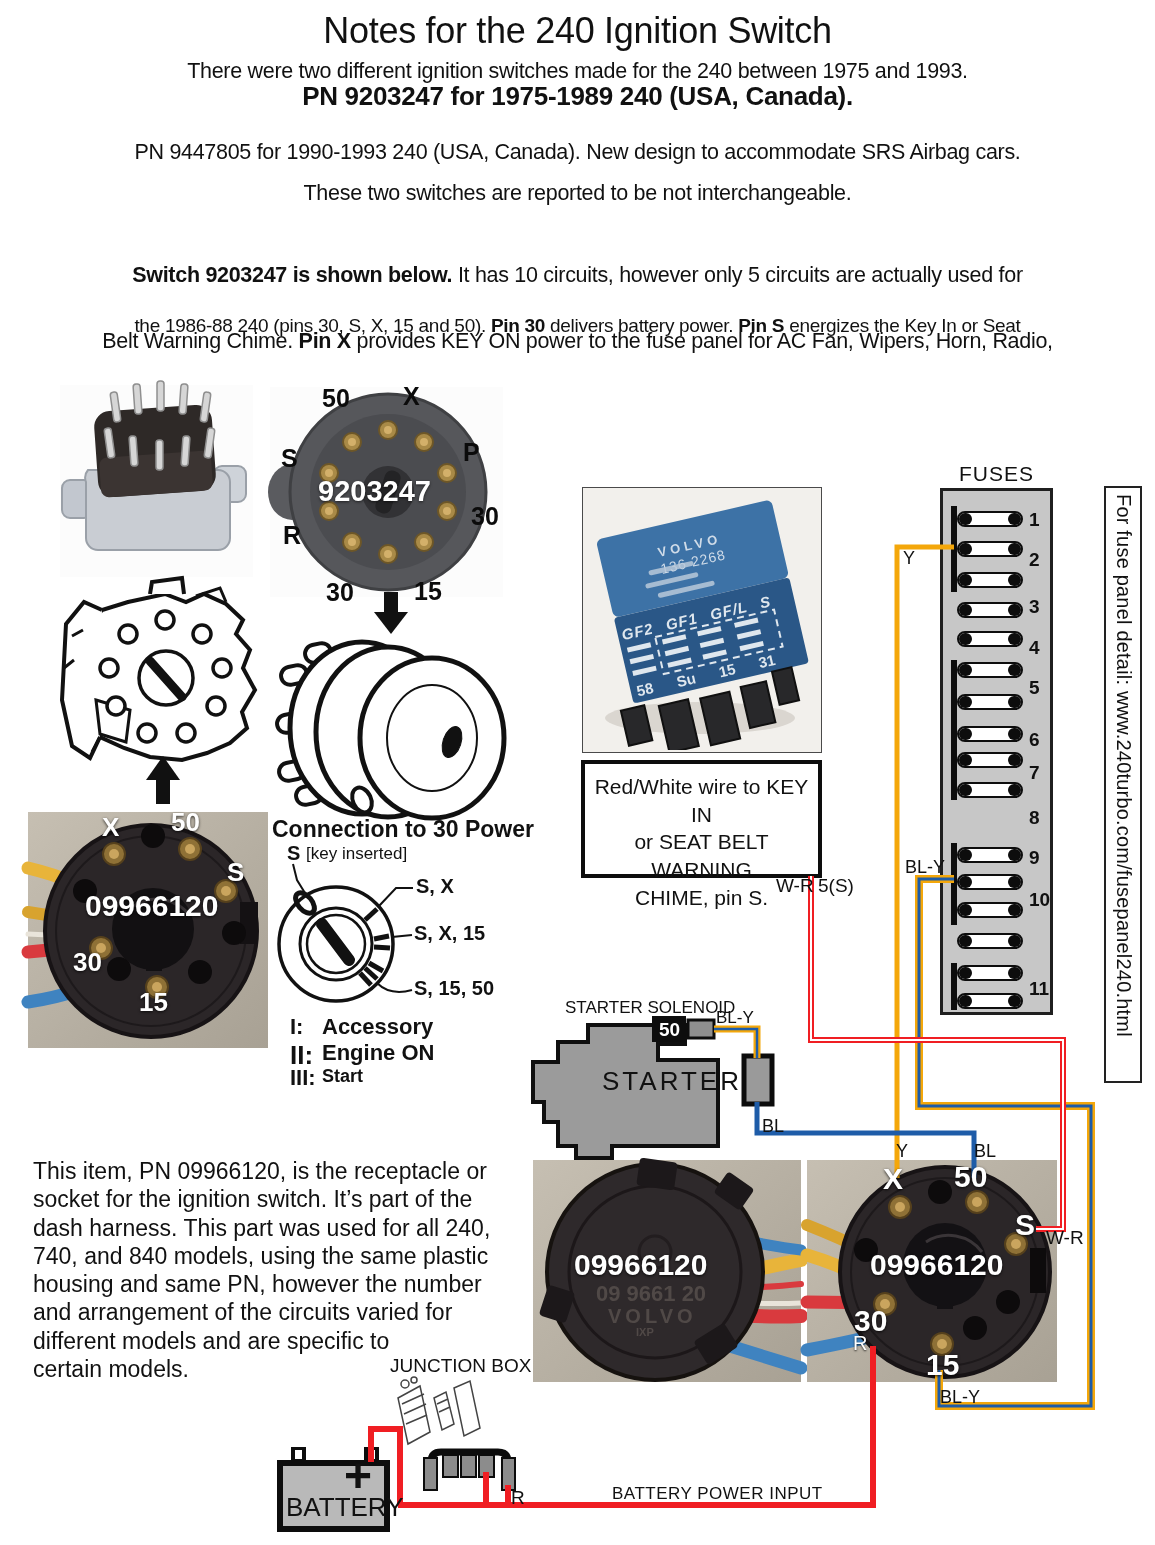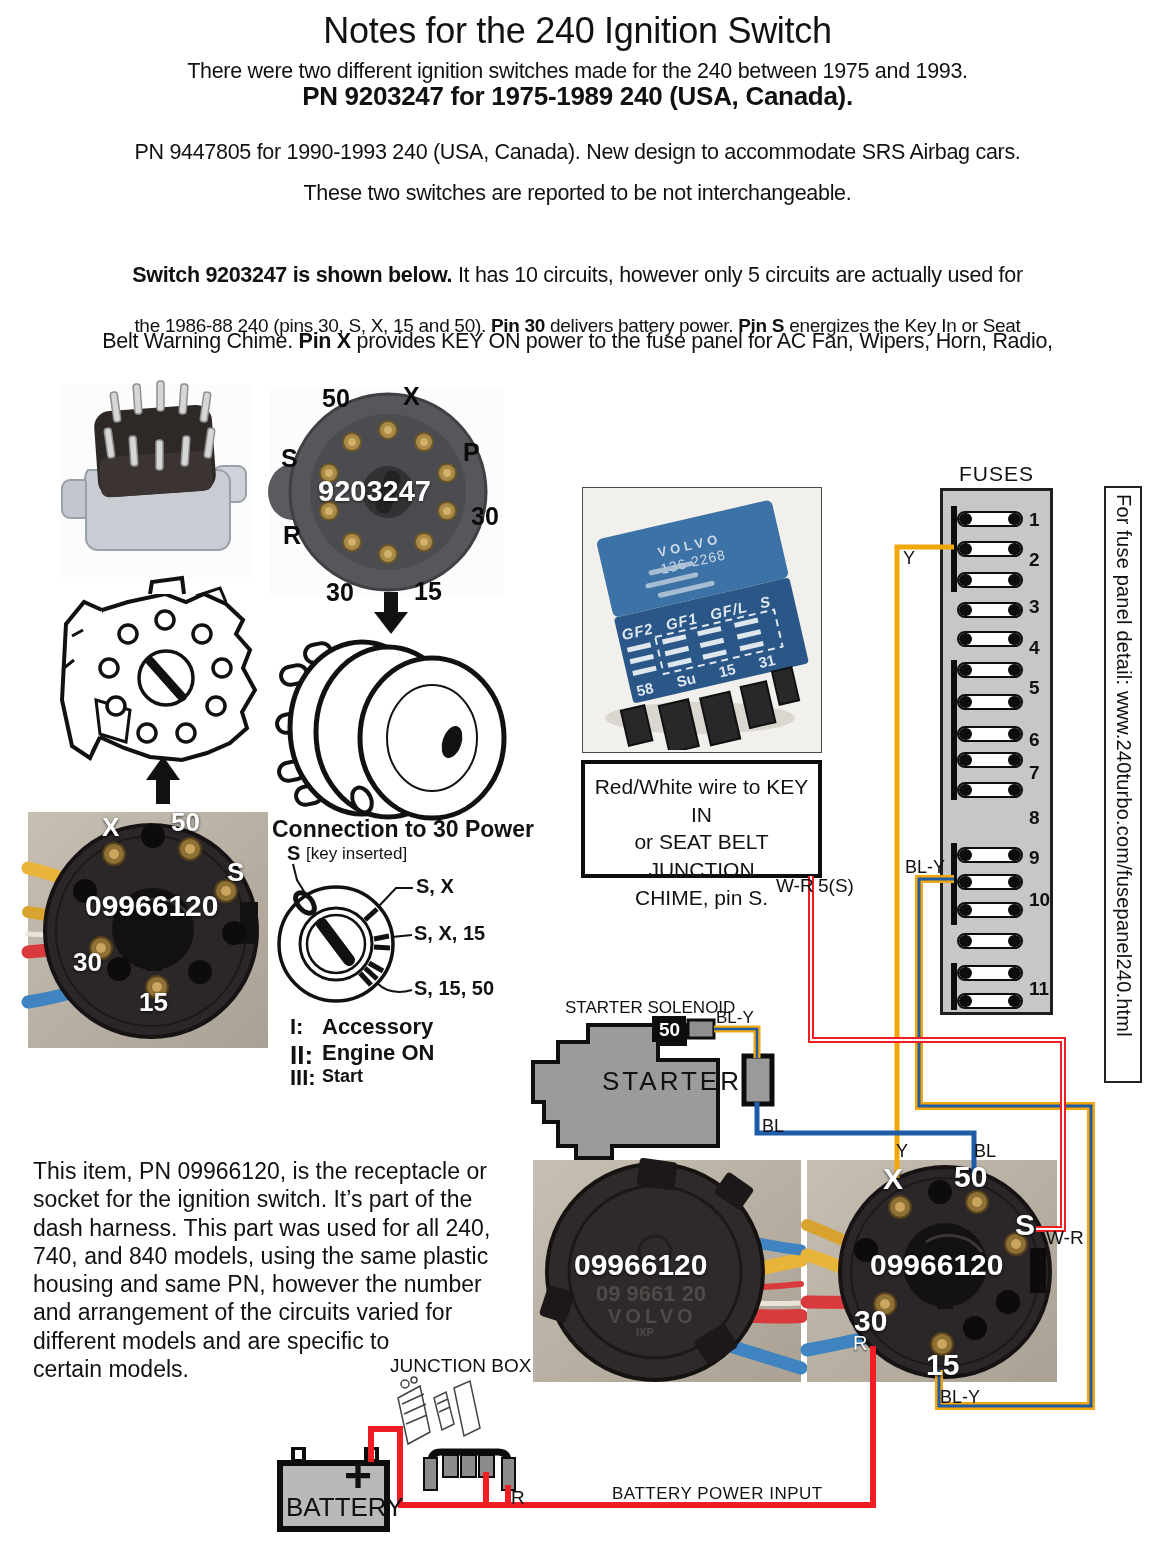--- a/index.html
+++ b/index.html
@@ -527,21 +527,21 @@
     <span class="lb" style="left:853px;top:1333px;font-size:20px;color:#fff;text-shadow:0 1px 2px rgba(0,0,0,.8);">R</span>
     <span class="lb big" style="left:926px;top:1350px;">15</span>
 
     <span class="lb" style="left:390px;top:1356px;font-size:19px;">JUNCTION BOX</span>
     <span class="lb" style="left:344px;top:1452px;font-size:48px;font-weight:bold;">+</span>
     <span class="lb" style="left:286px;top:1494px;font-size:26px;">BATTERY</span>
   </div>
 
   <div id="note-box">
     <div>Red/White wire to KEY IN</div>
-    <div>or SEAT BELT JUNCTION</div>
+    <div>or SEAT BELT WARNING</div>
     <div>CHIME, pin S.</div>
   </div>
 
   <div id="side-note">
     <span>For fuse panel detail: www.240turbo.com/fusepanel240.html</span>
   </div>
 
   <div id="paragraph">
     <div>This item, PN 09966120, is the receptacle or</div>
     <div>socket for the ignition switch. It’s part of the</div>

